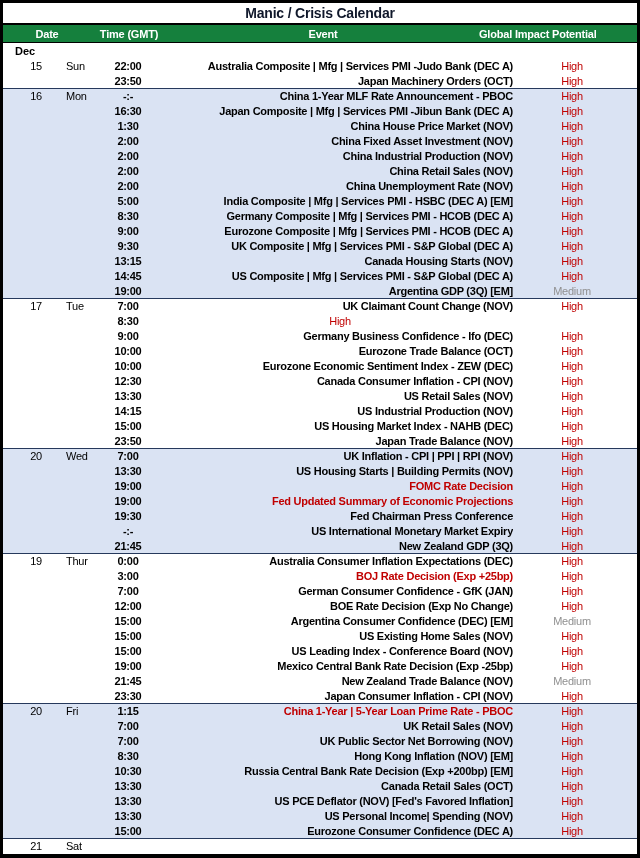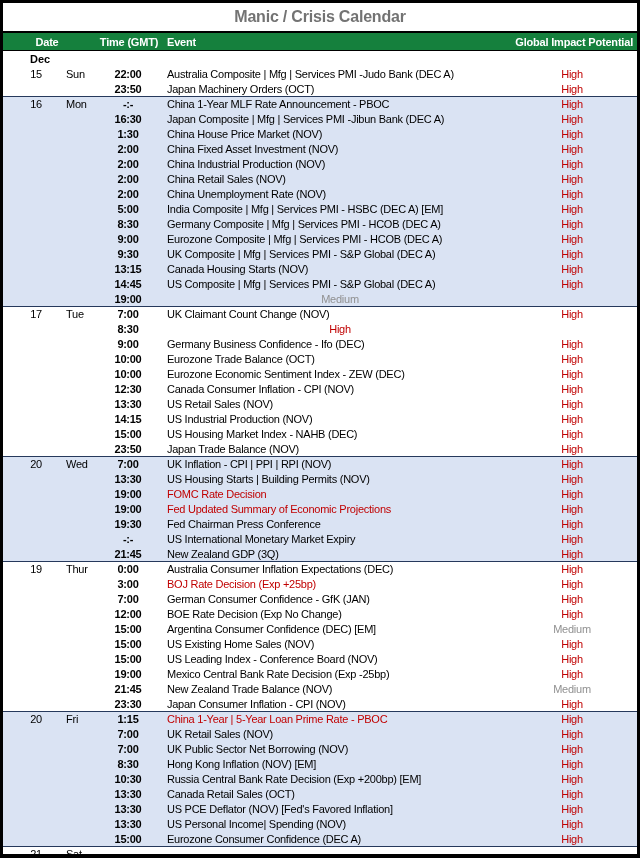--- a/index.html
+++ b/index.html
@@ -9,84 +9,83 @@
   .sheet {
     width: 640px;
     height: 858px;
     border: 3px solid #000000;
     border-bottom-width: 4px;
     background: #ffffff;
     overflow: hidden;
   }
 
   .title-row {
-    height: 30px;
+    height: 22px;
     display: flex;
     align-items: center;
     justify-content: center;
     background: #ffffff;
     border-bottom: 2px solid #000000;
-    color: #737373;
+    color: #0f172a;
     font-weight: bold;
-    font-size: 16px;
+    font-size: 14px;
     letter-spacing: -0.2px;
   }
 
   .head-row {
     height: 18px;
     background: #15803d;
     color: #ffffff;
     font-weight: bold;
     font-size: 11px;
     display: grid;
     grid-template-columns: 88px 76px 1fr 158px;
     align-items: center;
     border-bottom: 1px solid #000000;
     letter-spacing: -0.2px;
   }
   .head-row .h-date   { text-align: center; }
   .head-row .h-time   { text-align: center; }
-  .head-row .h-event  { }
-  .head-row .h-impact { text-align: right; padding-right: 4px; }
+  .head-row .h-event  { text-align: center; }
+  .head-row .h-impact { text-align: left; padding-right: 4px; }
 
   .body { background: #ffffff; }
 
   .row {
     height: 15px;
     display: grid;
     grid-template-columns: 34px 46px 58px 10px 1fr 118px;
     padding-left: 16px;
     padding-right: 6px;
     align-items: center;
     font-size: 11px;
     letter-spacing: -0.25px;
     background: #ffffff;
   }
   .row.shaded { background: #DAE3F3; }
   .row.separator { border-top: 1px solid #26395C; }
 
   .c-day     { text-align: center; color: #000000; font-weight: normal; }
   .c-weekday { text-align: left; padding-left: 13px; color: #000000; font-weight: normal; }
   .c-time    { text-align: center; color: #000000; font-weight: bold; }
-  .c-event   { text-align: left; color: #000000; font-weight: normal; white-space: nowrap; overflow: hidden; }
+  .c-event   { text-align: right; color: #000000; font-weight: bold; white-space: nowrap; overflow: hidden; }
   .c-event.red-event { color: #C00000; }
   .c-impact  { text-align: center; font-weight: normal; }
   .c-impact.impact-high   { color: #C00000; text-align: center; }
   .c-impact.impact-medium { color: #909090; }
 
   .month-row {
     height: 15px;
     display: flex;
     align-items: center;
-    padding-left: 0;
+    padding-left: 12px;
     font-size: 11px;
     font-weight: bold;
     color: #000000;
     background: #ffffff;
-    margin-left: 27px;
   }
 </style>
 </head>
 <body>
 
 <div class="sheet">
 
   <div class="title-row">Manic / Crisis Calendar</div>
 
   <div class="head-row">
@@ -219,20 +218,21 @@
       <span class="c-time">14:45</span>
       <span class="c-gap"></span>
       <span class="c-event">US Composite | Mfg | Services PMI - S&amp;P Global (DEC A)</span>
       <span class="c-impact impact-high">High</span>
     </div>
       <div class="row shaded">
       <span class="c-day"></span>
       <span class="c-weekday"></span>
       <span class="c-time">19:00</span>
       <span class="c-gap"></span>
+      <span class="c-event">Argentina GDP (3Q) [EM]</span>
       <span class="c-impact impact-medium">Medium</span>
     </div>
       <div class="row separator">
       <span class="c-day">17</span>
       <span class="c-weekday">Tue</span>
       <span class="c-time">7:00</span>
       <span class="c-gap"></span>
       <span class="c-event">UK Claimant Count Change (NOV)</span>
       <span class="c-impact impact-high">High</span>
     </div>

